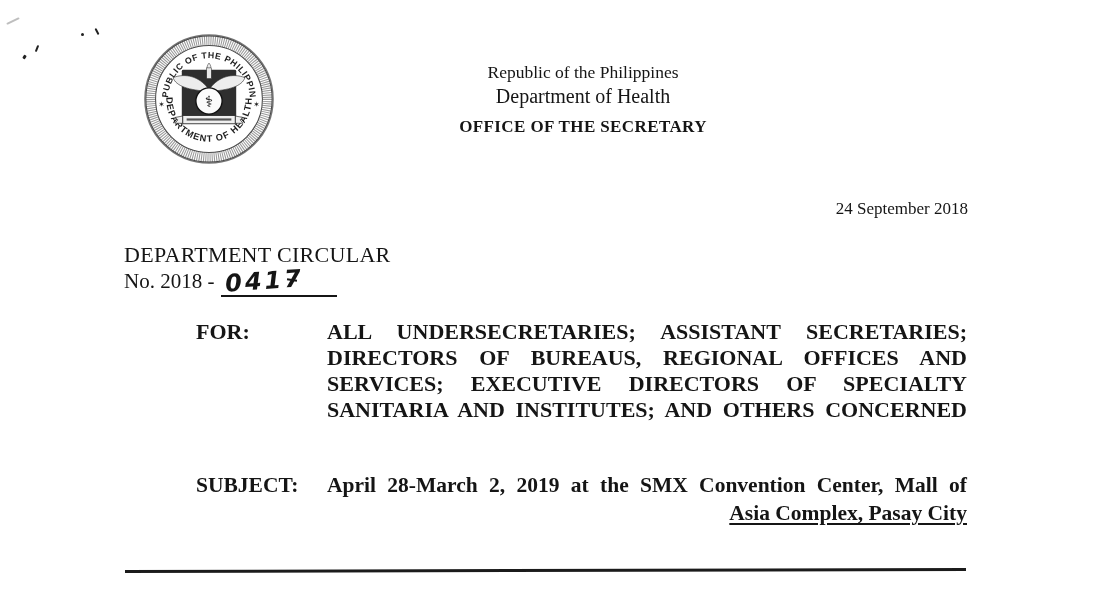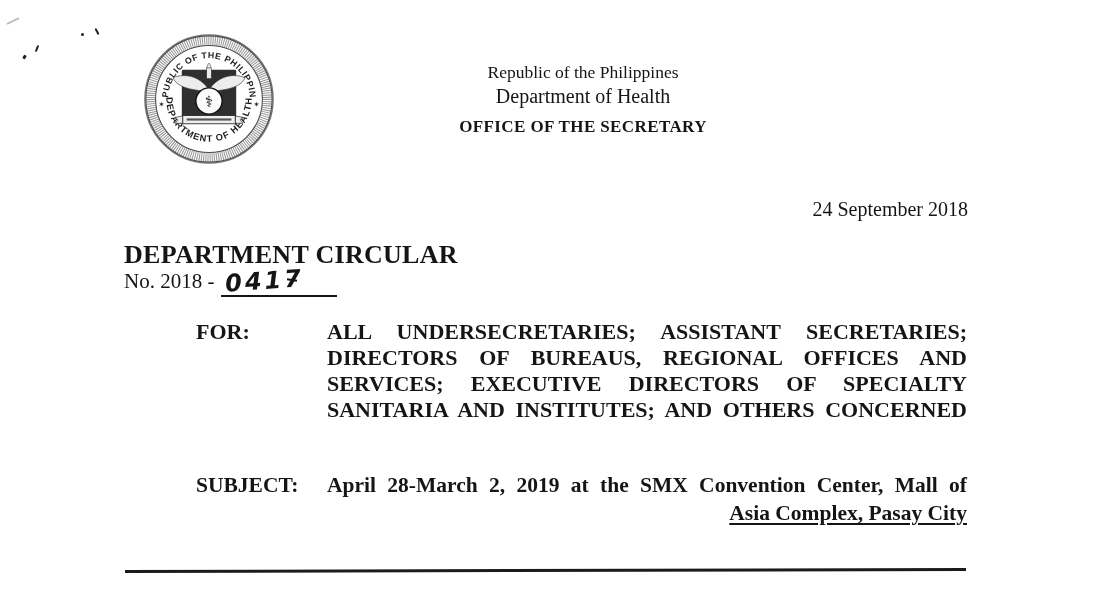--- a/index.html
+++ b/index.html
@@ -21,23 +21,23 @@
   
   .seal{position:absolute;left:141px;top:31px;width:136px;height:136px;}
   .seal svg{display:block;}
   .seal-arc-text{font-family:"Liberation Sans",sans-serif;font-weight:bold;fill:#1c1c1c;}
   
   .letterhead{position:absolute;left:383px;top:61px;width:400px;text-align:center;}
   .lh-republic{font-size:17.5px;line-height:22px;}
   .lh-department{font-size:20px;line-height:27px;}
   .lh-office{font-size:17px;line-height:33px;font-weight:bold;letter-spacing:.4px;}
   
-  .date-line{position:absolute;left:738px;top:197px;width:230px;text-align:right;font-size:20px;line-height:24px;}
+  .date-line{position:absolute;left:738px;top:197px;width:230px;text-align:right;font-size:17px;line-height:24px;}
   
-  .circ-title{position:absolute;left:124px;top:242px;font-size:26px;line-height:26px;font-weight:bold;letter-spacing:.3px;}
+  .circ-title{position:absolute;left:124px;top:242px;font-size:22px;line-height:26px;font-weight:normal;letter-spacing:.3px;}
   .circ-no{position:absolute;left:124px;top:268px;font-size:21px;line-height:26px;}
   .hand-underline{
     display:inline-block;position:relative;width:112px;margin-left:7px;
     border-bottom:2.5px solid #151515;padding:0 0 1px 4px;vertical-align:baseline;
   }
   .handwritten{
     display:inline-block;
     font-family:"DejaVu Sans",sans-serif;font-style:italic;font-weight:bold;
     font-size:24px;letter-spacing:3px;line-height:22px;
     transform:rotate(-4deg) translateY(1px);

